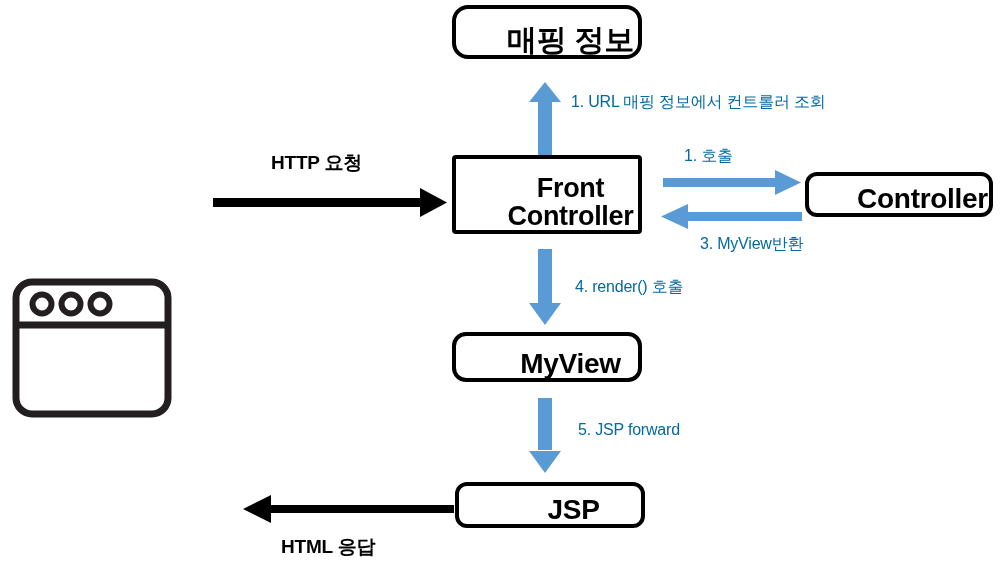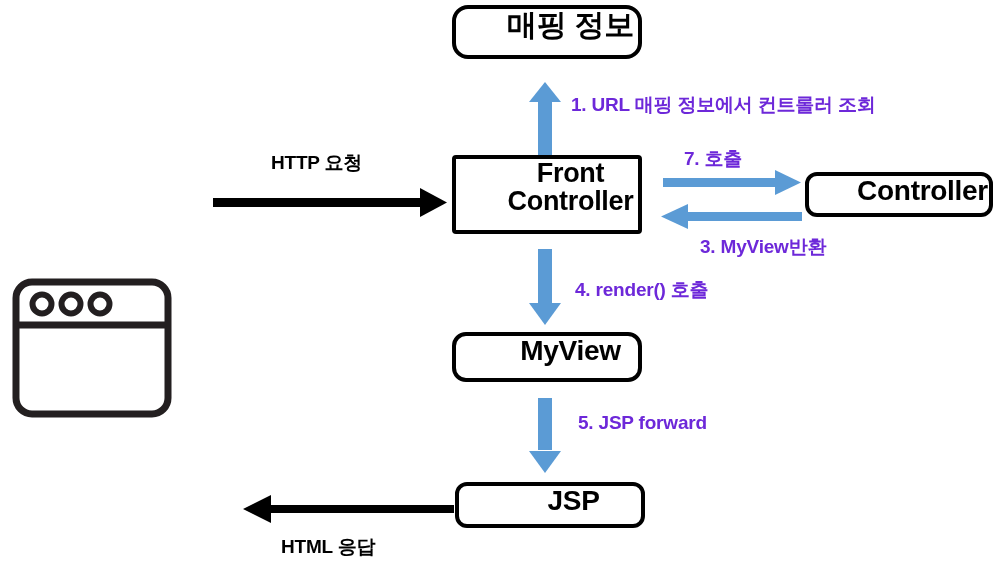--- a/index.html
+++ b/index.html
@@ -18,21 +18,21 @@
     background: #ffffff;
     overflow: hidden;
   }
   .node {
     position: absolute;
     box-sizing: border-box;
     background: #ffffff;
     border: 4px solid #000000;
     border-radius: 14px;
     display: flex;
-    align-items: flex-start;
+    align-items: flex-end;
     justify-content: center;
     text-align: center;
     color: #000000;
     font-weight: bold;
     line-height: 1.04;
     letter-spacing: -0.3px;
     padding-left: 47px;
   }
   .node-mapping {
     left: 452px; top: 5px; width: 190px; height: 54px;
@@ -60,31 +60,31 @@
     border-radius: 12px;
   }
   .node-label {
     display: block;
     white-space: pre-line;
   }
 
   
   .step-label {
     position: absolute;
-    color: #6d28d9;
-    font-weight: bold;
-    font-size: 19px;
+    color: #0369a1;
+    font-weight: normal;
+    font-size: 16px;
     white-space: nowrap;
     letter-spacing: -0.2px;
   }
   .step-1 { left: 571px; top: 92px; }
   .step-2 { left: 684px; top: 146px; }
   .step-3 { left: 700px; top: 234px; }
   .step-4 { left: 575px; top: 269px; margin-top: 8px; }
-  .step-5 { left: 578px; top: 412px; }
+  .step-5 { left: 578px; top: 421px; }
 
   
   .flow-label {
     position: absolute;
     color: #000000;
     font-weight: bold;
     font-size: 19px;
     white-space: nowrap;
     letter-spacing: -0.2px;
   }
@@ -175,21 +175,21 @@
 
   <div class="node node-myview">
     <span class="node-label">MyView</span>
   </div>
 
   <div class="node node-jsp">
     <span class="node-label">JSP</span>
   </div>
 
   <div class="step-label step-1">1. URL 매핑 정보에서 컨트롤러 조회</div>
-  <div class="step-label step-2">7. 호출</div>
+  <div class="step-label step-2">1. 호출</div>
   <div class="step-label step-3">3. MyView반환</div>
   <div class="step-label step-4">4. render() 호출</div>
   <div class="step-label step-5">5. JSP forward</div>
 
   <div class="flow-label flow-request">HTTP 요청</div>
   <div class="flow-label flow-response">HTML 응답</div>
 
 </div>
 
 </body></html>

